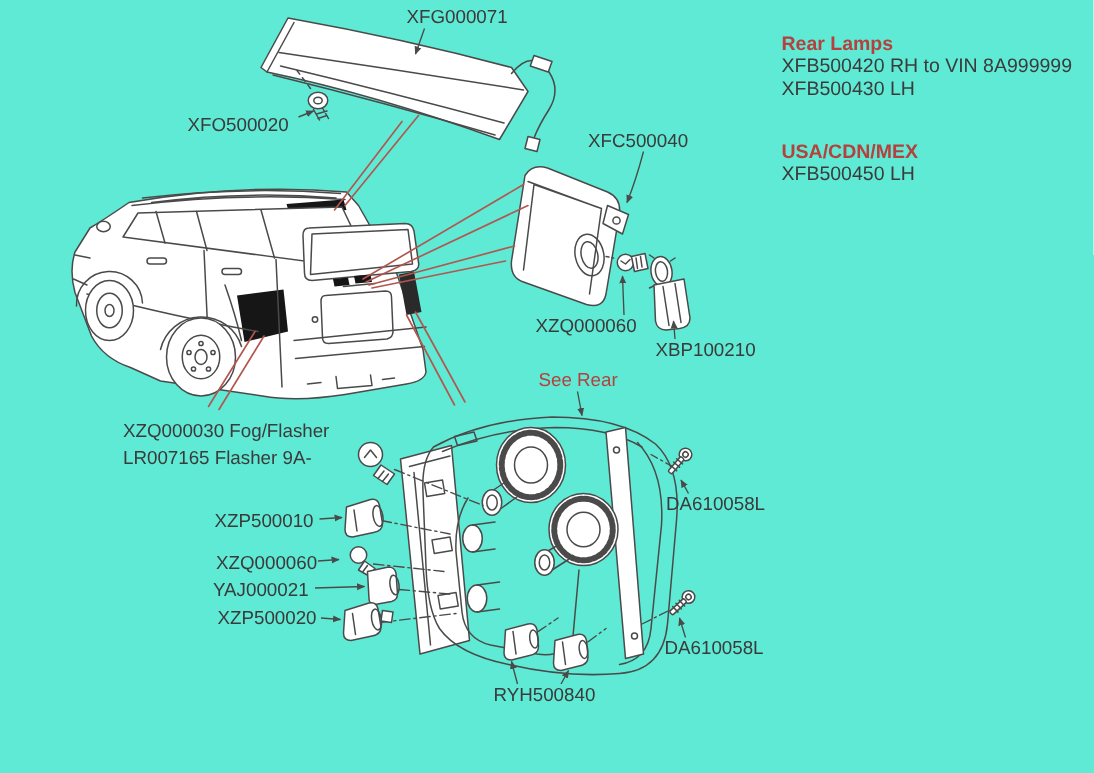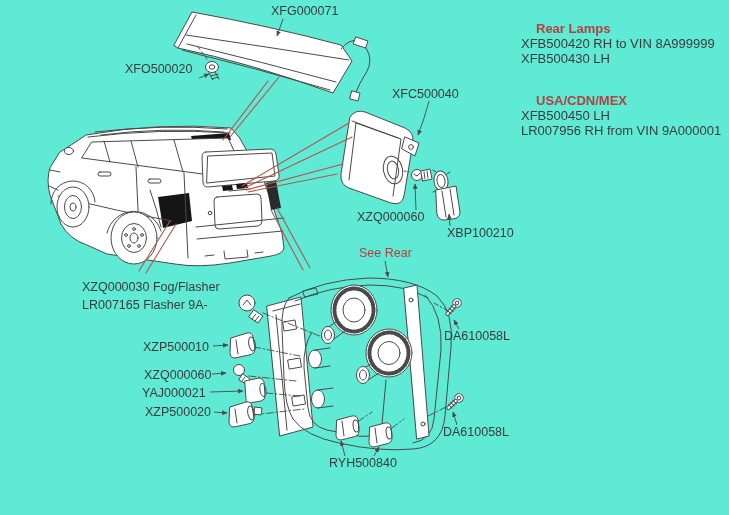--- a/index.html
+++ b/index.html
@@ -4,21 +4,21 @@
 <style>
   html,body{margin:0;padding:0;background:#fff;}
   #stage{position:relative;width:729px;height:515px;background:#5eead4;overflow:hidden;
          font-family:Liberation Sans, sans-serif;}
   #artwork{position:absolute;left:0;top:0;}
   .lbl{position:absolute;font-size:12.5px;color:#3b3b3b;white-space:nowrap;line-height:15px;}
   .lbl.red{color:#b5403e;}
   .multi div{height:18px;}
   #info-panel{position:absolute;left:521px;top:21px;font-size:13px;color:#3b3b3b;
               line-height:15px;white-space:nowrap;}
-  #info-panel .hd{color:#b5403e;font-weight:bold;margin-left:15px;}
+  #info-panel .hd{color:#b5403e;font-weight:bold;}
   #info-panel .gap{height:27px;}
 </style>
 </head>
 <body>
 
 <div id="stage">
 
 <svg id="artwork" width="729" height="515" viewBox="0 0 729 515">
   <defs>
     <marker id="arr" markerWidth="7" markerHeight="7" refX="5.5" refY="3" orient="auto">
@@ -246,24 +246,24 @@
     <path d="M210,392 L243,391" marker-end="url(#arr)"></path>
     <path d="M214,412 L227,413" marker-end="url(#arr)"></path>
     <path d="M459,329 L454,320" marker-end="url(#arr)"></path>
     <path d="M457,425 L453,412" marker-end="url(#arr)"></path>
     <path d="M345,456 L341,441" marker-end="url(#arr)"></path>
     <path d="M374,456 L379,447" marker-end="url(#arr)"></path>
   </g>
 </svg>
 
   <div class="lbl" style="left:271px;top:4px">XFG000071</div>
-  <div class="lbl" style="left:125px;top:62px">XFO500020</div>
+  <div class="lbl" style="left:125px;top:76px">XFO500020</div>
   <div class="lbl" style="left:392px;top:87px">XFC500040</div>
   <div class="lbl" style="left:357px;top:210px">XZQ000060</div>
-  <div class="lbl" style="left:447px;top:226px">XBP100210</div>
+  <div class="lbl" style="left:437px;top:226px">XBP100210</div>
   <div class="lbl red" style="left:359px;top:246px">See Rear</div>
 
   <div class="lbl multi" style="left:82px;top:280px">
     <div>XZQ000030 Fog/Flasher</div>
     <div>LR007165 Flasher 9A-</div>
   </div>
 
   <div class="lbl" style="left:143px;top:340px">XZP500010</div>
   <div class="lbl" style="left:144px;top:368px">XZQ000060</div>
   <div class="lbl" style="left:142px;top:386px">YAJ000021</div>
@@ -272,16 +272,15 @@
   <div class="lbl" style="left:443px;top:425px">DA610058L</div>
   <div class="lbl" style="left:329px;top:456px">RYH500840</div>
 
   <div id="info-panel">
     <div class="hd">Rear Lamps</div>
     <div>XFB500420 RH to VIN 8A999999</div>
     <div>XFB500430 LH</div>
     <div class="gap"></div>
     <div class="hd">USA/CDN/MEX</div>
     <div>XFB500450 LH</div>
-    <div>LR007956 RH from VIN 9A000001</div>
   </div>
 
 </div>
 
 </body></html>

